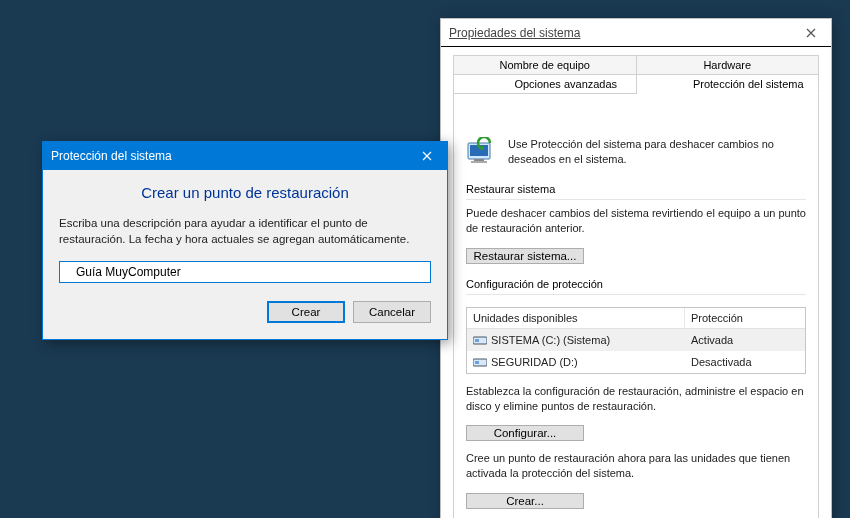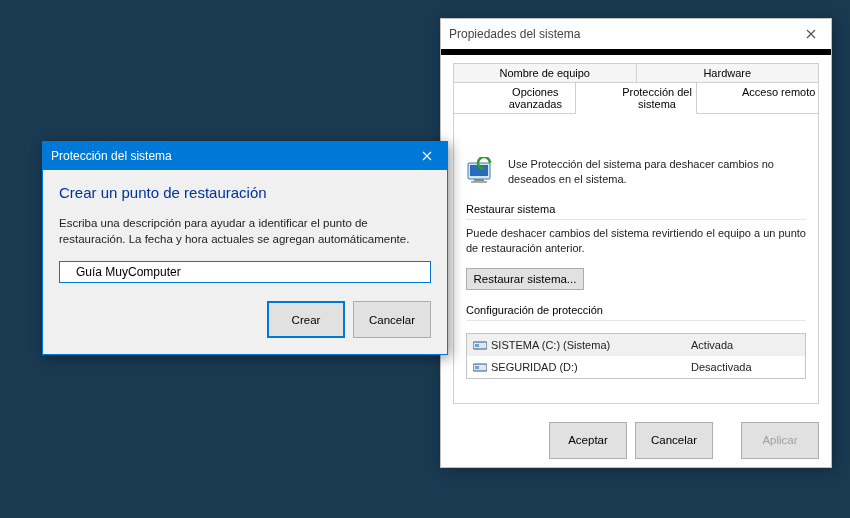--- a/index.html
+++ b/index.html
@@ -5,31 +5,31 @@
 * { box-sizing: border-box; margin: 0; padding: 0; font-family: "Segoe UI", Tahoma, sans-serif; }
 body { background: #1a3a52; width: 850px; height: 518px; position: relative; overflow: hidden; }
 
 
 .dlg1 { position: absolute; left: 42px; top: 141px; width: 406px; background: #f0f0f0; border: 1px solid #0078d7; box-shadow: 3px 3px 12px rgba(0,0,0,0.4); }
 .dlg1-titlebar { background: #0078d7; color: #fff; height: 28px; display: flex; align-items: center; padding: 0 8px; font-size: 12px; }
 .dlg1-titlebar .title { flex: 1; }
 .dlg1-close { width: 40px; height: 28px; display: flex; align-items: center; justify-content: center; cursor: pointer; margin-right: -8px; }
 .dlg1-close svg { width: 10px; height: 10px; }
 .dlg1-body { padding: 14px 16px 16px 16px; }
-.dlg1-heading { color: #003399; font-size: 15px; margin-bottom: 14px; }
+.dlg1-heading { color: #003399; font-size: 15px; margin-bottom: 14px; text-align: center; }
 .dlg1-msg { font-size: 11.5px; color: #222; line-height: 1.4; margin-bottom: 14px; }
 .dlg1-input { width: 100%; border: 1px solid #0078d7; padding: 3px 16px; font-size: 12px; height: 22px; background: #fff; }
 .dlg1-btns { display: flex; justify-content: flex-end; gap: 8px; margin-top: 18px; }
-.win-btn { min-width: 78px; height: 37px; font-size: 11.5px; background: #e1e1e1; border: 1px solid #adadad; cursor: pointer; }
+.win-btn { min-width: 78px; height: 22px; font-size: 11.5px; background: #e1e1e1; border: 1px solid #adadad; cursor: pointer; }
 .win-btn.default { border: 1px solid #0078d7; box-shadow: inset 0 0 0 1px #0078d7; }
 .win-btn:disabled { color: #a0a0a0; margin-left: 20px; }
 
 
 .dlg2 { position: absolute; left: 440px; top: 18px; width: 392px; background: #fff; border: 1px solid #c0c0c0; box-shadow: 2px 2px 14px rgba(0,0,0,0.3); }
-.dlg2-titlebar { height: 36px; display: flex; align-items: center; padding: 0 8px; font-size: 12px; color: #444; border-bottom: 6px solid #000000; }
+.dlg2-titlebar { height: 28px; display: flex; align-items: center; padding: 0 8px; font-size: 12px; color: #444; border-bottom: 1px solid #000000; text-decoration: underline; }
 .dlg2-titlebar .title { flex: 1; }
 .dlg2-close { width: 40px; height: 28px; display: flex; align-items: center; justify-content: center; cursor: pointer; margin-right: -8px; }
 .dlg2-close svg { width: 10px; height: 10px; stroke: #555; }
 .dlg2-body { padding: 8px 12px 10px 12px; }
 
 
 .tabs { font-size: 11px; }
 .tab-row { display: flex; }
 .tab { flex: 1; border: 1px solid #d0d0d0; background: #fff; padding: 3px 0; text-align: center; cursor: pointer; position: relative; }
 .tab + .tab { border-left: none; }
@@ -39,21 +39,21 @@
 .tab-panel { border: 1px solid #d0d0d0; border-top: none; padding: 10px 12px; font-size: 11px; color: #222; }
 
 .panel-intro { display: flex; gap: 10px; margin-bottom: 14px; margin-top: 33px; }
 .panel-intro .icon { width: 32px; height: 32px; flex-shrink: 0; }
 .panel-intro .text { line-height: 1.4; }
 
 .section-title { font-size: 11px; margin-bottom: 4px; color: #000; }
 .section-body { border-top: 1px solid #e5e5e5; padding-top: 6px; margin-bottom: 14px; }
 .section-row { display: flex; gap: 12px; align-items: flex-start; flex-direction: column; }
 .section-row .desc { flex: 1; line-height: 1.35; }
-.section-row .win-btn { min-width: 118px; height: 22px; }
+.section-row .win-btn { min-width: 118px; height: 16px; }
 
 .drive-list { border: 1px solid #c5c5c5; background: #fff; margin: 6px 0 10px 0; }
 .drive-header { display: flex; font-size: 11px; border-bottom: 1px solid #e0e0e0; background: #fff; }
 .drive-header .col { padding: 4px 6px; border-right: 1px solid #e8e8e8; }
 .drive-header .col:last-child { border-right: none; }
 .col.c1 { flex: 1; }
 .col.c2 { width: 120px; }
 .drive-row { display: flex; font-size: 11px; padding: 3px 0; align-items: center; }
 .drive-row.sel { background: #f0f0f0; }
 .drive-row .col { padding: 2px 6px; display: flex; align-items: center; gap: 4px; }
@@ -75,21 +75,20 @@
   </div>
   <div class="dlg2-body">
     <div class="tabs">
       <div class="tab-row row1">
         <div class="tab">Nombre de equipo</div>
         <div class="tab">Hardware</div>
       </div>
       <div class="tab-row row2">
         <div class="tab">Opciones avanzadas</div>
         <div class="tab active">Protección del sistema</div>
-        <div class="tab">Acceso remoto</div>
       </div>
       <div class="tab-panel">
         <div class="panel-intro">
           <div class="icon">
             <svg viewBox="0 0 32 32">
               <rect x="2" y="6" width="22" height="16" rx="1" fill="#cfe7ff" stroke="#4a7aa8"></rect>
               <rect x="4" y="8" width="18" height="11" fill="#2a6bb8"></rect>
               <rect x="8" y="22" width="10" height="2" fill="#888"></rect>
               <rect x="5" y="24" width="16" height="2" fill="#aaa"></rect>
               <path d="M18 12 A6 6 0 1 1 24 6" fill="none" stroke="#2e9b2e" stroke-width="2.5"></path>
@@ -103,20 +102,24 @@
         <div class="section-body">
           <div class="section-row">
             <div class="desc">Puede deshacer cambios del sistema revirtiendo el equipo a un punto de restauración anterior.</div>
             <button class="win-btn">Restaurar sistema...</button>
           </div>
         </div>
 
         <div class="section-title">Configuración de protección</div>
         <div class="section-body" style="border-top:1px solid #e5e5e5;">
           <div class="drive-list">
+            <div class="drive-header">
+              <div class="col c1">Unidades disponibles</div>
+              <div class="col c2">Protección</div>
+            </div>
             <div id="drive-rows">
                 <div class="drive-row sel">
                   <div class="col c1">
                     <svg class="drive-icon" viewBox="0 0 14 12">
                       <rect x="0" y="3" width="14" height="7" rx="1" fill="#d8e8f8" stroke="#456"></rect>
                       <rect x="2" y="5" width="4" height="3" fill="#6ba3d8"></rect>
                     </svg>
                     <span>SISTEMA (C:) (Sistema)</span>
                   </div>
                   <div class="col c2">
@@ -129,20 +132,28 @@
                       <rect x="0" y="3" width="14" height="7" rx="1" fill="#d8e8f8" stroke="#456"></rect>
                       <rect x="2" y="5" width="4" height="3" fill="#6ba3d8"></rect>
                     </svg>
                     <span>SEGURIDAD (D:)</span>
                   </div>
                   <div class="col c2">
                     <span>Desactivada</span>
                   </div>
                 </div>
               </div>
+          </div>
+          <div class="section-row" style="margin-bottom:10px;">
+            <div class="desc">Establezca la configuración de restauración, administre el espacio en disco y elimine puntos de restauración.</div>
+            <button class="win-btn">Configurar...</button>
+          </div>
+          <div class="section-row">
+            <div class="desc">Cree un punto de restauración ahora para las unidades que tienen activada la protección del sistema.</div>
+            <button class="win-btn">Crear...</button>
           </div>
         </div>
       </div>
     </div>
   </div>
   <div class="dlg2-footer">
     <button class="win-btn">Aceptar</button>
     <button class="win-btn">Cancelar</button>
     <button class="win-btn" disabled="">Aplicar</button>
   </div>

